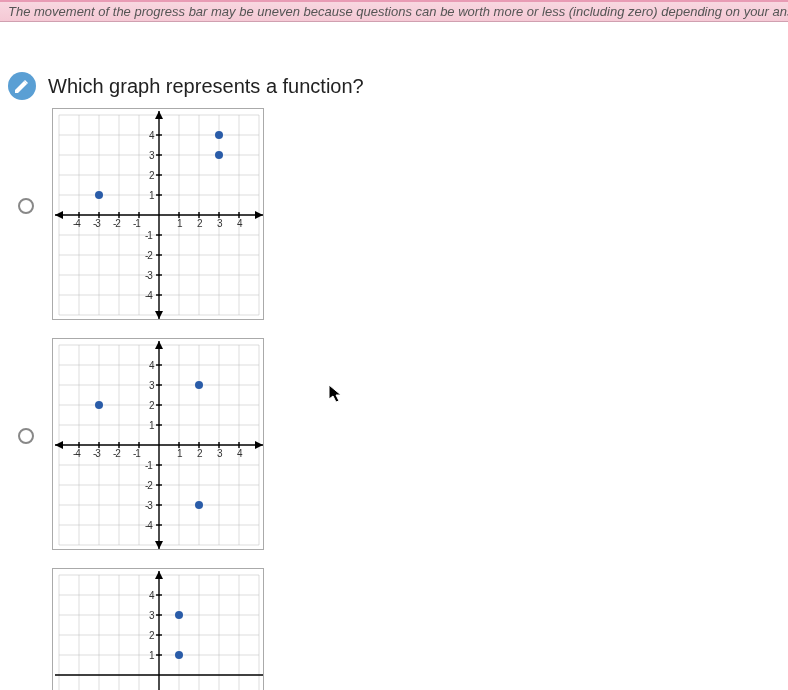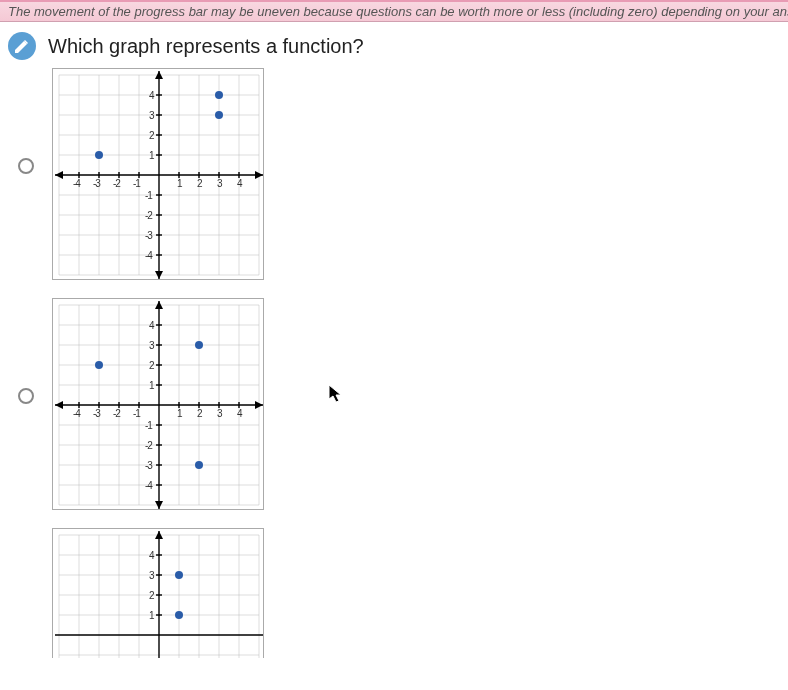--- a/index.html
+++ b/index.html
@@ -15,20 +15,21 @@
       color: #555;
       white-space: nowrap;
       overflow: hidden;
     }
     
     .question-row {
       display: flex;
       align-items: center;
       gap: 12px;
       padding: 10px 8px 8px 8px;
+      margin-top: 40px;
     }
     .pencil-icon {
       width: 28px; height: 28px; border-radius: 50%;
       background: #5a9fd4;
       display: flex; align-items: center; justify-content: center;
       flex-shrink: 0;
     }
     .question-text { font-size: 20px; color: #222; }
     
     .options { padding-left: 18px; }

